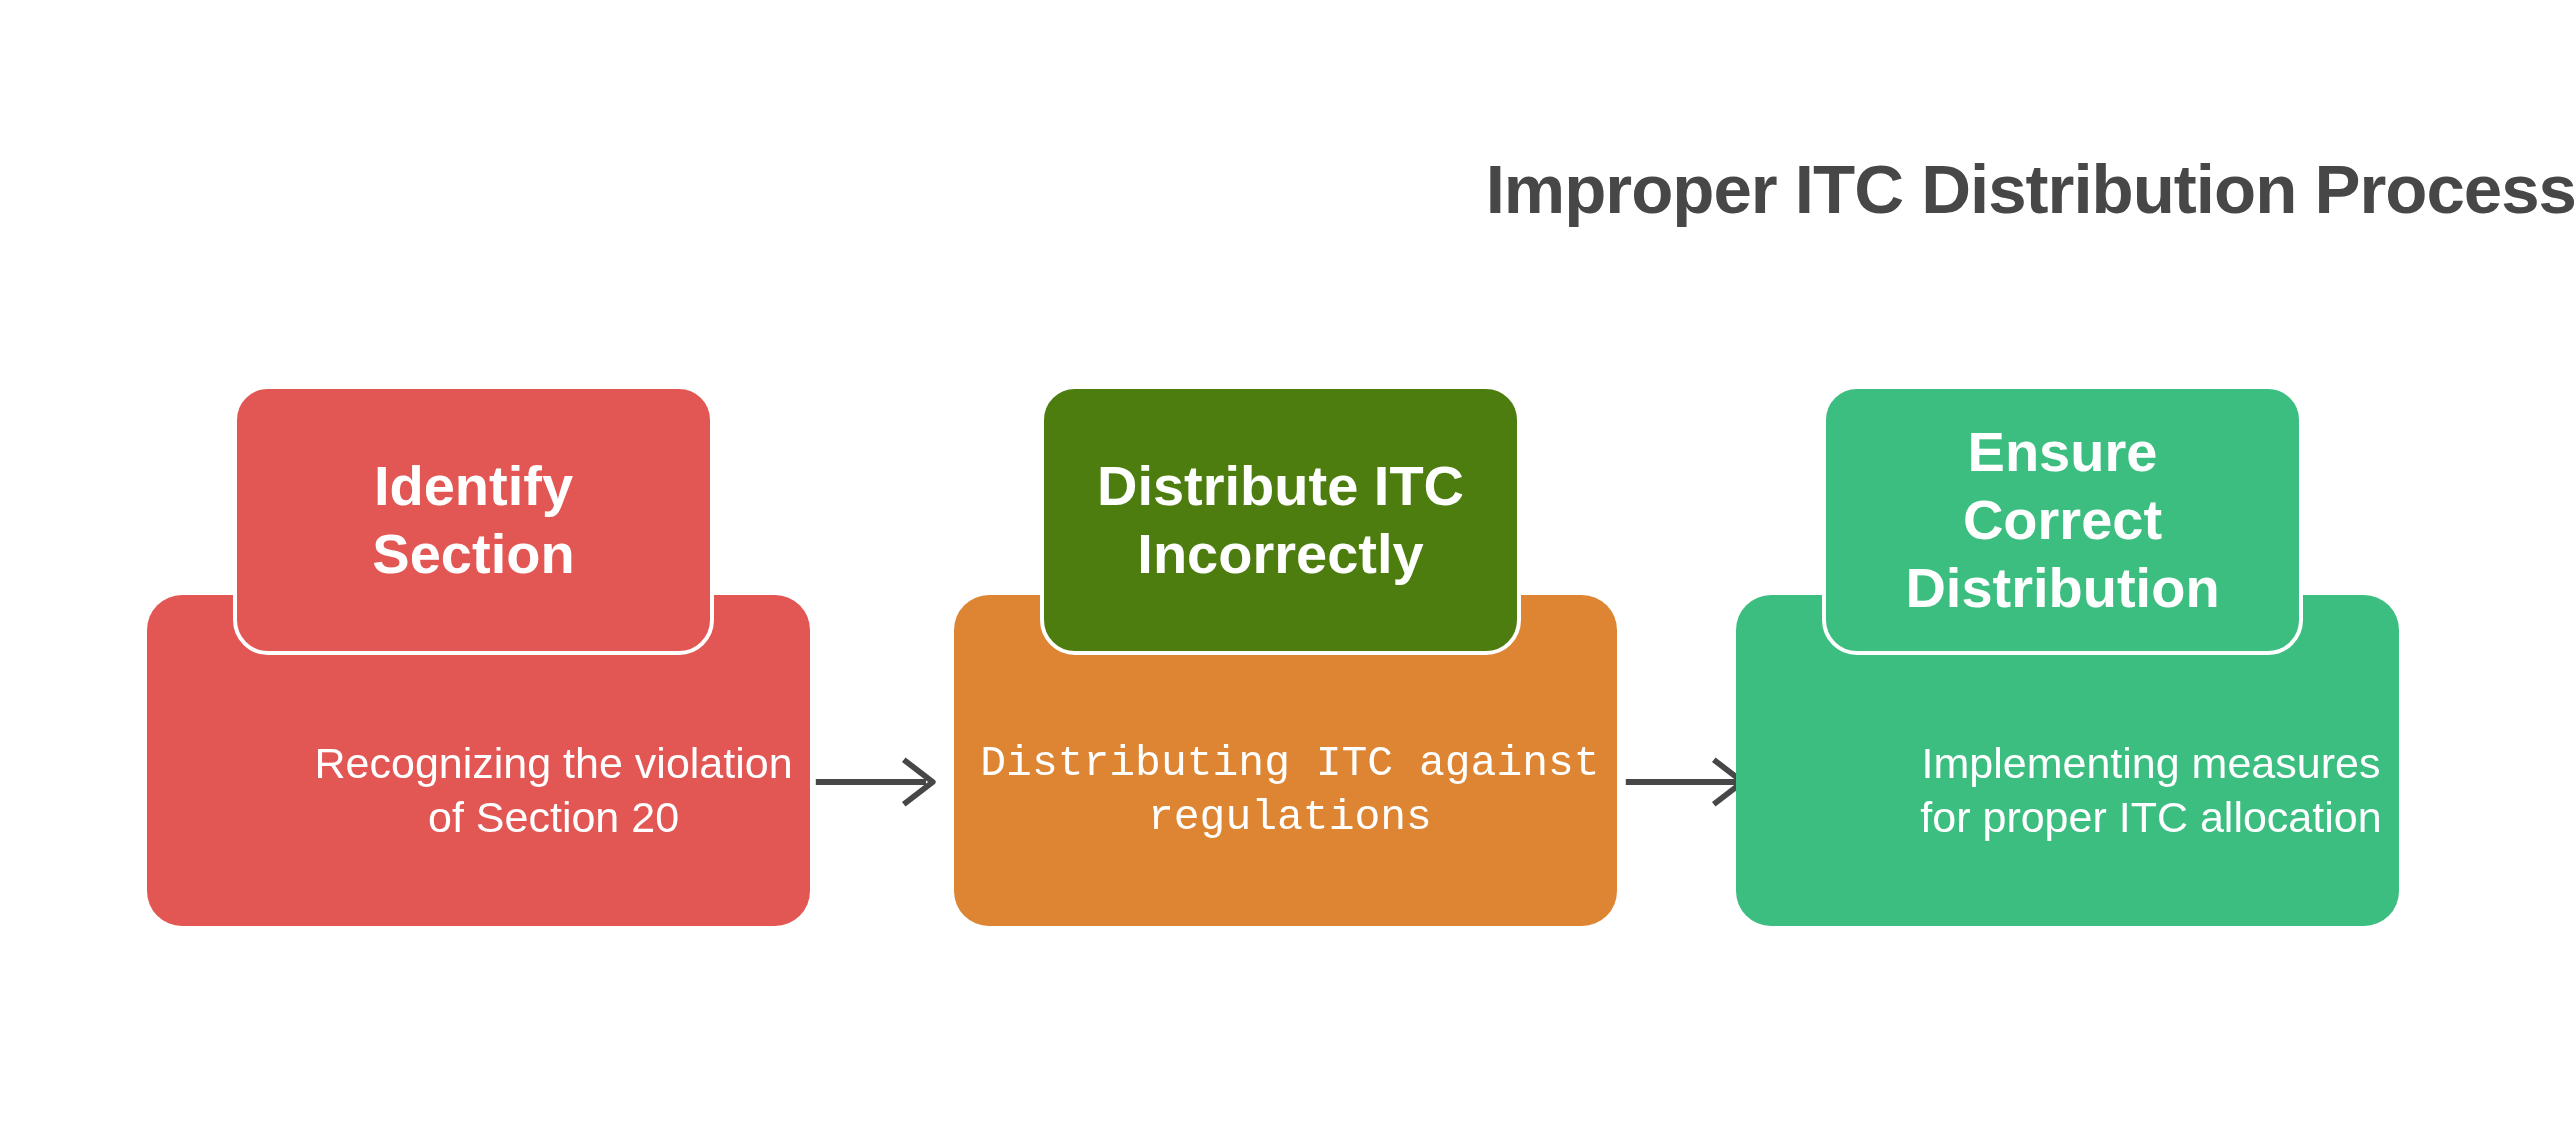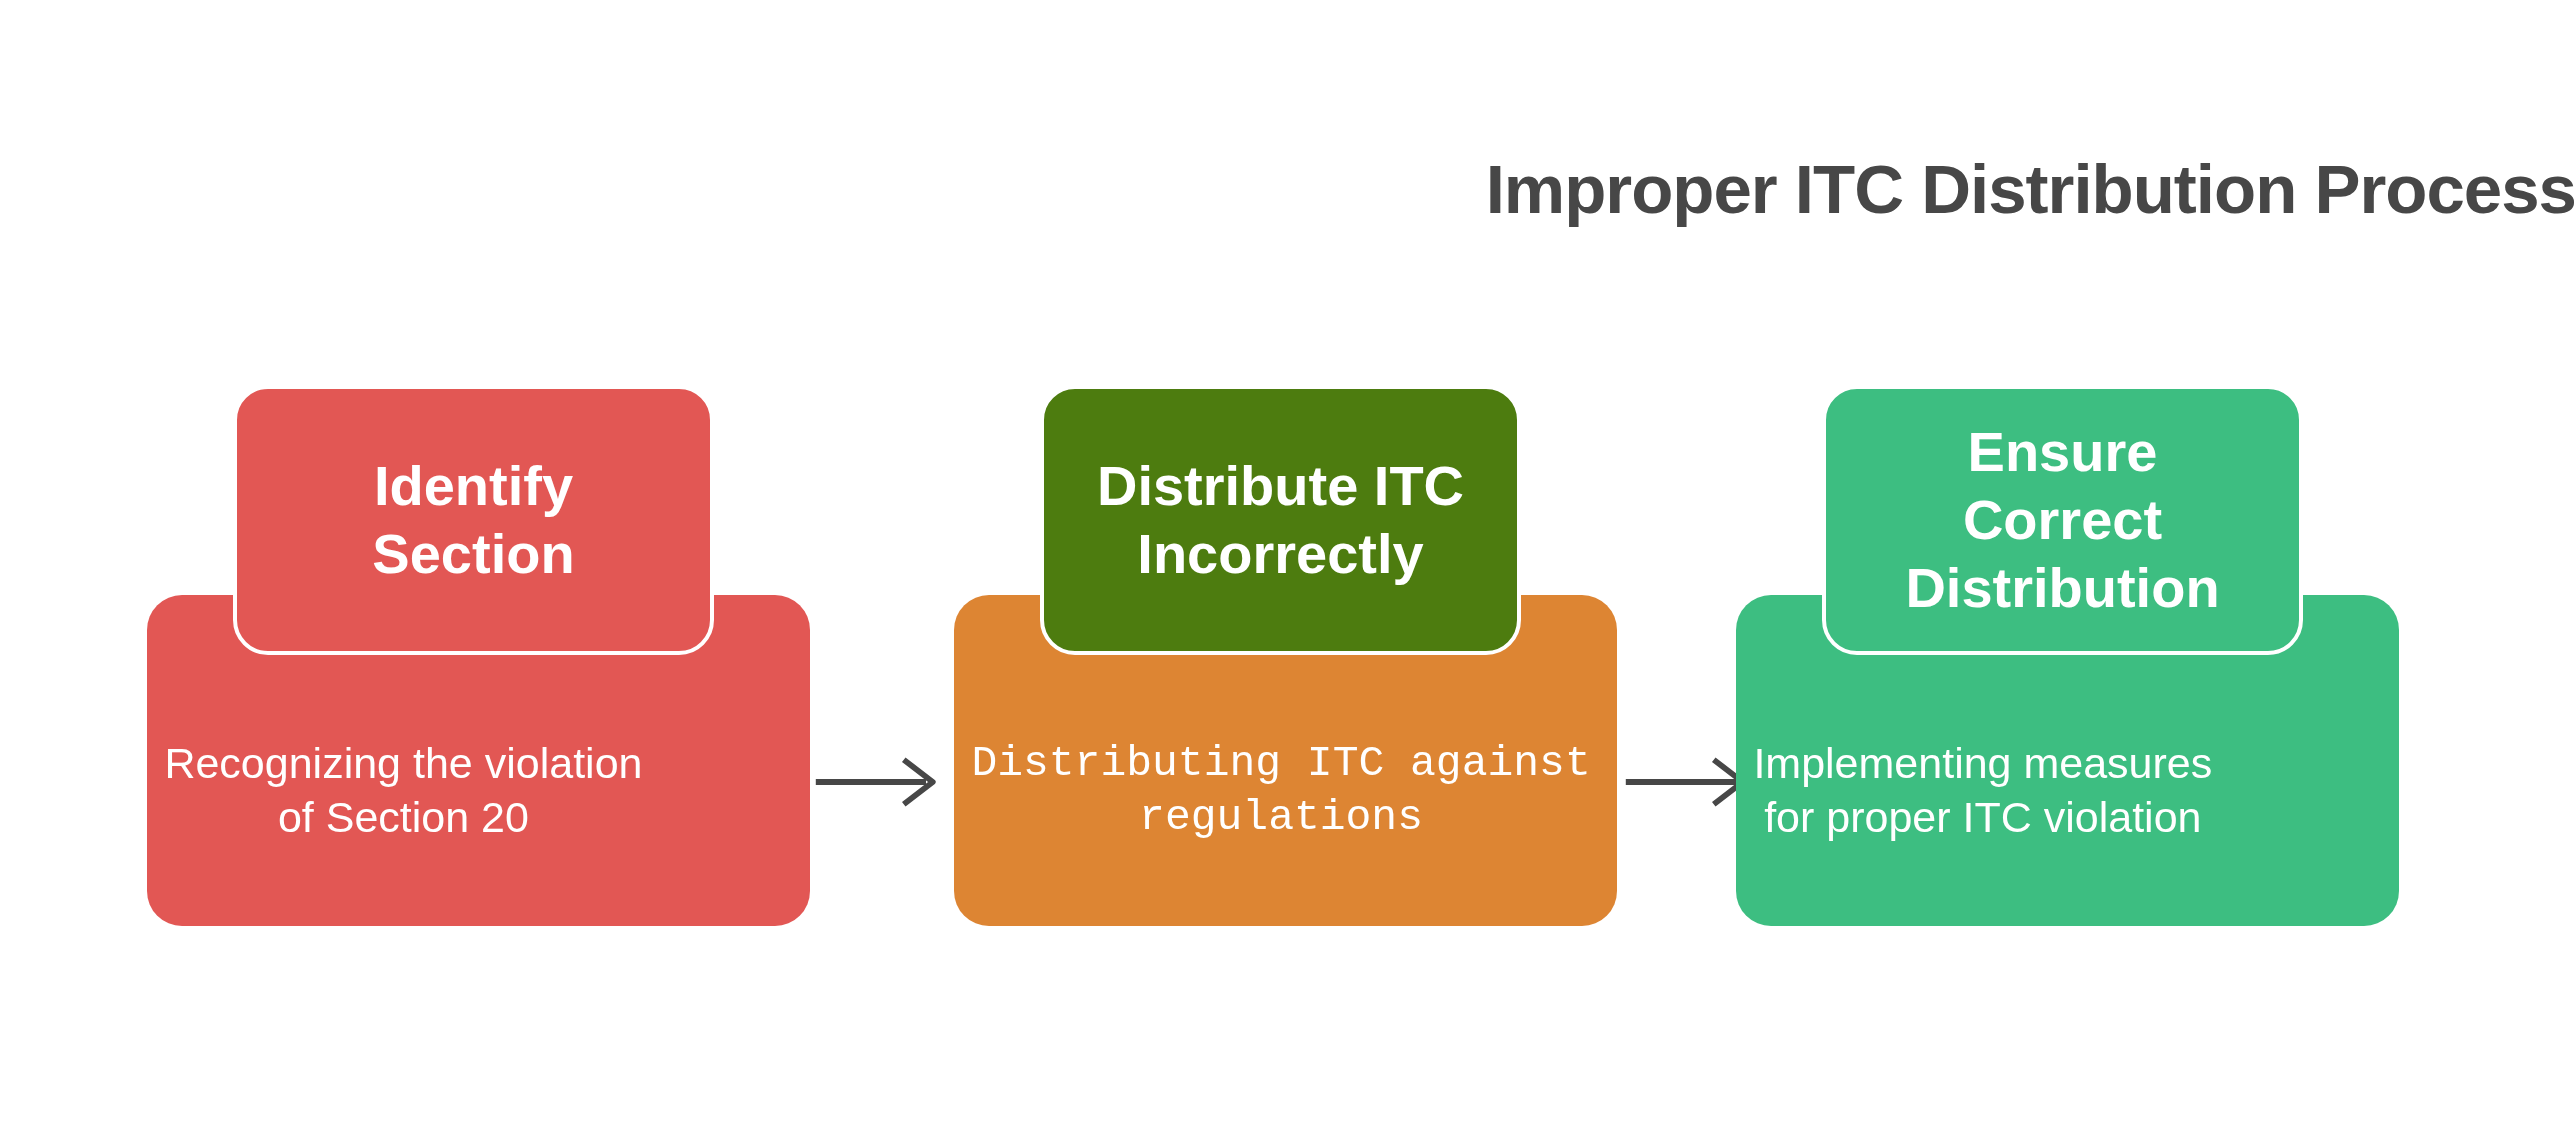--- a/index.html
+++ b/index.html
@@ -71,21 +71,21 @@
     z-index: 1;
   }
   .body-inner {
     position: absolute;
     top: 60px;
     left: 17.4px;
     right: 17.4px;
     bottom: 0;
     display: flex;
     align-items: center;
-    justify-content: flex-start;
+    justify-content: flex-end;
   }
   .desc {
     color: #ffffff;
     font-size: 43px;
     font-weight: normal;
     line-height: 1.24;
     text-align: center;
     white-space: pre-line;
   }
   .arrow {
@@ -142,19 +142,19 @@
 
   <section class="step step-3">
     <div class="head-box" style="background-color: rgb(61, 190, 129);">
       <div class="heading">Ensure
 Correct
 Distribution</div>
     </div>
     <div class="body-box" style="background-color: rgb(61, 190, 129);">
       <div class="body-inner">
         <div class="desc">Implementing measures
-for proper ITC violation</div>
+for proper ITC allocation</div>
       </div>
     </div>
   </section>
 
 </div>
 
 
 </body></html>

